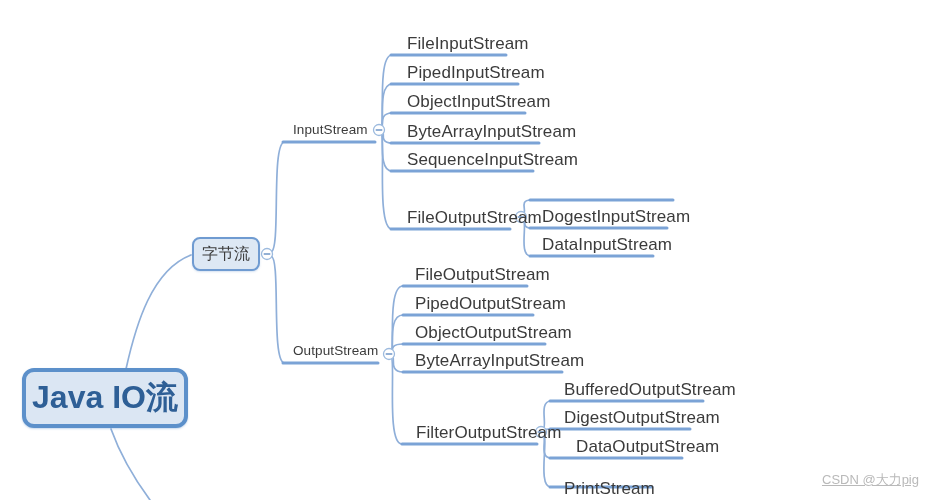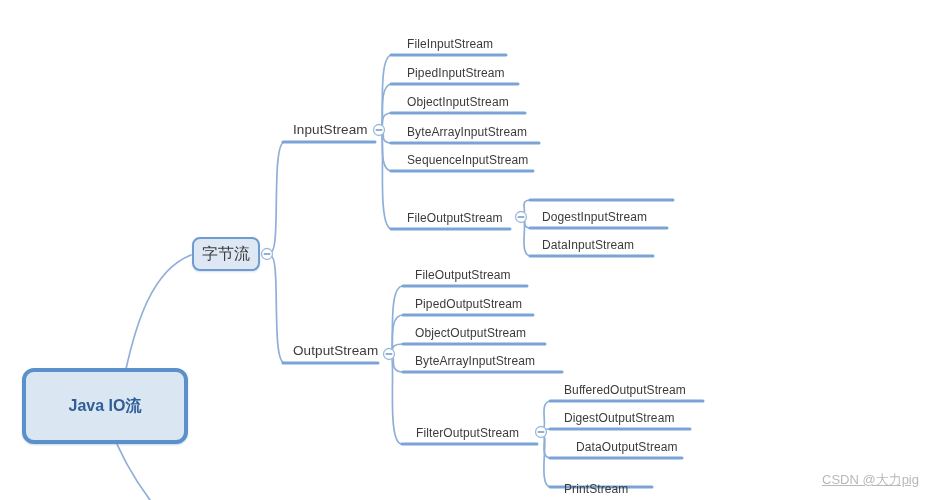--- a/index.html
+++ b/index.html
@@ -6,38 +6,38 @@
   .canvas{
     position:relative;
     width:941px;height:500px;
     background:#ffffff;
     overflow:hidden;
     font-family:"Liberation Sans","DejaVu Sans",sans-serif;
   }
   .canvas svg{position:absolute;left:0;top:0;}
   .lbl{
     position:absolute;
-    font-size:12px;
+    font-size:17px;
     color:#3b3b3b;
     white-space:nowrap;
     line-height:16px;
     letter-spacing:.1px;
   }
   .lbl.l2{font-size:13.5px;}
   .topic-box{
     position:absolute;
     display:flex;align-items:center;justify-content:center;
     box-sizing:border-box;
     background:#dde8f4;
   }
   .root-box{
-    left:22px;top:368px;width:166px;height:76px;
+    left:22px;top:368px;width:166px;height:60px;
     border:4px solid #5c90ca;border-radius:12px;
     background:#dbe6f3;
-    font-size:16px;font-weight:bold;color:#2e5f96;
+    font-size:32px;font-weight:bold;color:#2e5f96;
     box-shadow:0 1px 2px rgba(92,144,202,.35);
   }
   .byte-box{
     left:192px;top:237px;width:68px;height:34px;
     border:2px solid #6f9bd1;border-radius:8px;
     font-size:16px;color:#3d3d3d;
     box-shadow:0 1px 2px rgba(111,155,209,.3);
     text-align:center;
   }
   .watermark{

